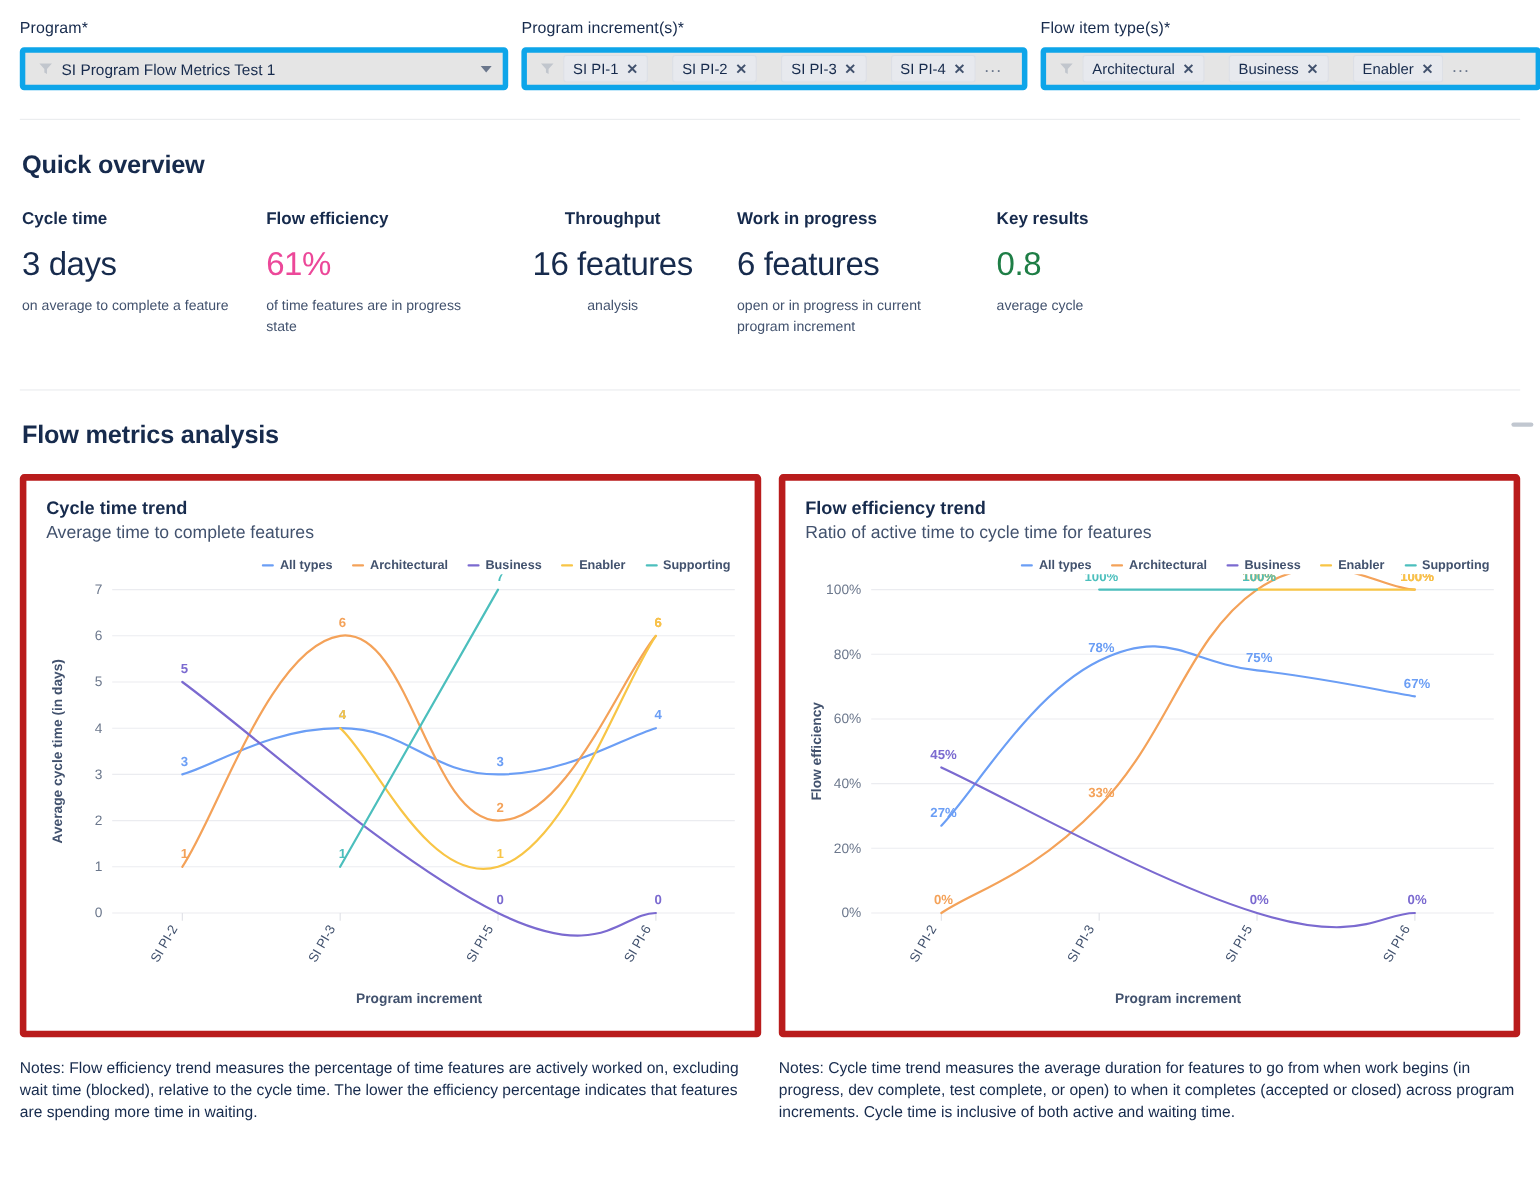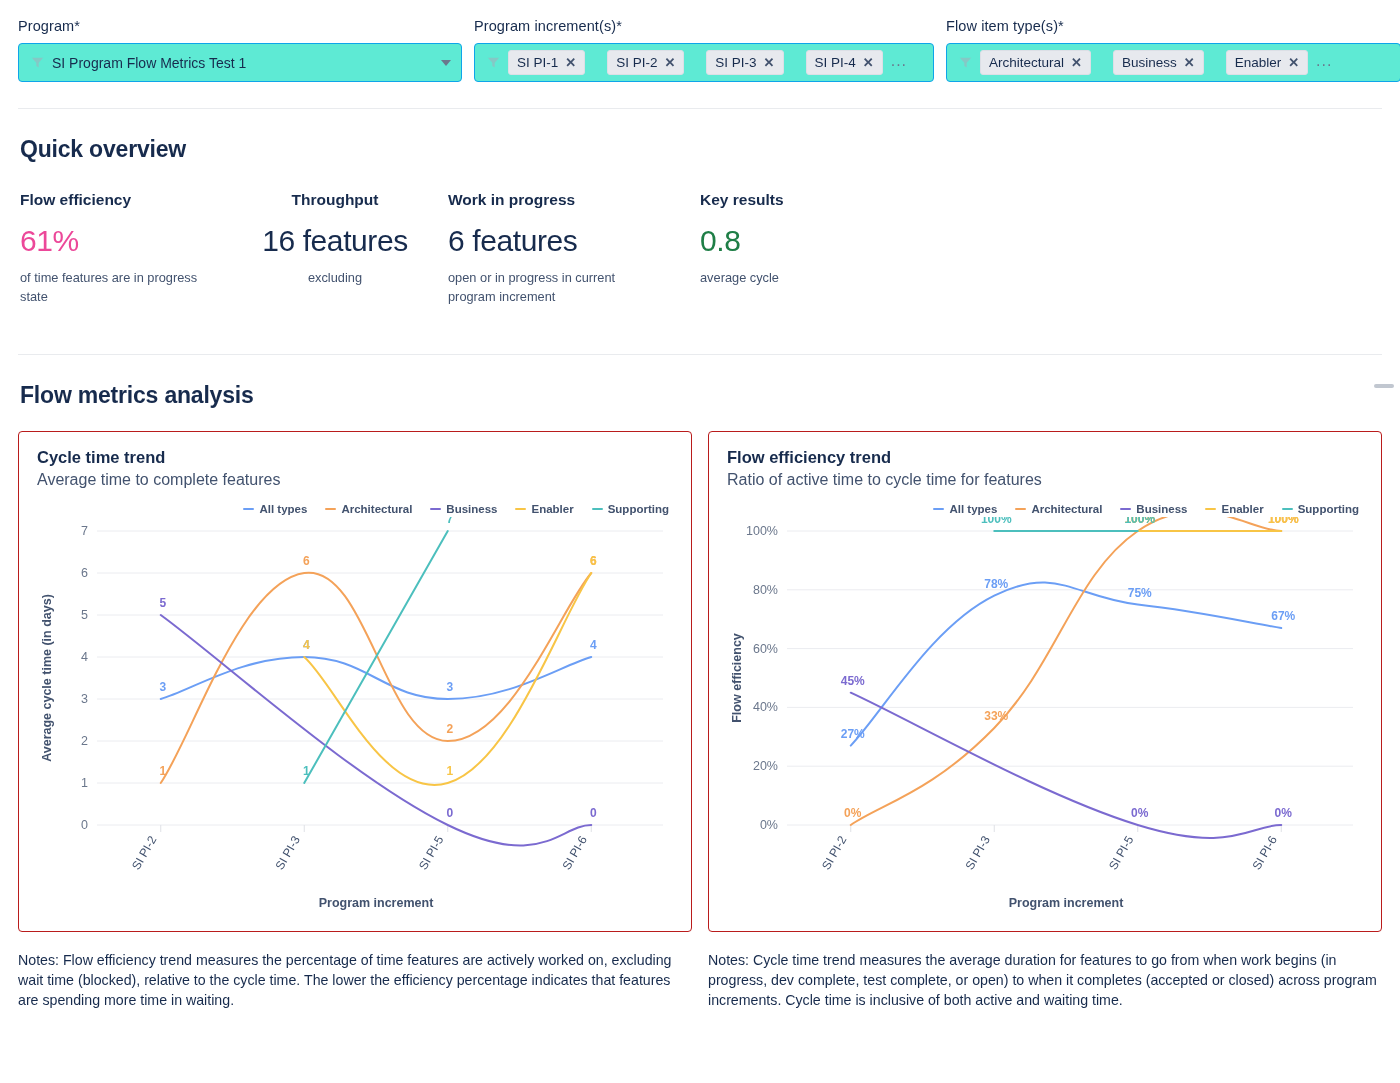--- a/index.html
+++ b/index.html
@@ -16,21 +16,21 @@
   .filters { display:flex; padding:18px 18px 0 18px; gap:12px; }
   .filter-group { flex:0 0 auto; }
   .fg-program { width:444px; }
   .fg-pi { width:460px; }
   .fg-type { width:455px; }
   .filter-label {
     font-size:14.5px; font-weight:400; color:#172b4d;
     margin-bottom:9px; letter-spacing:.1px;
   }
   .filter-box {
-    background:#5eead4; border:1px solid #0ea5e9; border-radius:4px;
+    background:#e5e5e5; border:5px solid #0ea5e9; border-radius:4px;
     height:39px; display:flex; align-items:center; padding:0 10px 0 12px;
     gap:8px;
   }
   .funnel-icon { flex:0 0 auto; width:13px; height:13px; opacity:.55; }
   .single-value {
     flex:1; font-size:14px; color:#172b4d; white-space:nowrap;
     overflow:hidden; text-overflow:ellipsis;
   }
   .caret { width:0;height:0;border-left:5px solid transparent;border-right:5px solid transparent;border-top:6px solid #6b778c; }
   .chips { display:flex; align-items:flex-start; gap:22px; overflow:hidden; }
@@ -53,21 +53,21 @@
   .stats { display:flex; margin:28px 0 0 20px; }
   .stat { flex:0 0 auto; padding-right:20px; }
   .stat-label { font-size:15.5px; font-weight:700; color:#172b4d; }
   .stat-value { font-size:30px; font-weight:400; color:#172b4d; margin-top:15px; letter-spacing:-.4px; }
   .stat-desc { font-size:12.8px; color:#42526e; margin-top:11px; line-height:1.45; }
 
   
   .fma-wrap { position:relative; }
   .charts { display:flex; gap:16px; padding:0 18px; margin-top:22px; }
   .card {
-    flex:1 1 0; background:#fff; border:1px solid #b91c1c; border-radius:4px;
+    flex:1 1 0; background:#fff; border:6px solid #b91c1c; border-radius:4px;
     padding:16px 18px 10px 18px; min-width:0;
   }
   .card-title { font-size:16.5px; font-weight:700; color:#172b4d; }
   .card-sub { font-size:16px; color:#42526e; margin-top:4px; }
   .legend { display:flex; justify-content:flex-end; gap:18px; margin-top:14px; padding-right:4px; }
   .legend-item { display:flex; align-items:center; gap:5px; font-size:11.5px; font-weight:700; color:#42526e; white-space:nowrap; }
   .legend-dash { width:11px; height:2px; border-radius:1px; }
   .plot { margin-top:2px; }
   .notes { display:flex; gap:16px; padding:0 18px; margin-top:18px; }
   .note { flex:1 1 0; font-size:14.2px; line-height:1.42; color:#172b4d; }
@@ -144,35 +144,40 @@
     </div>
   </div>
 
 </div>
 
 <div class="divider"></div>
 
 <div class="section-title">Quick overview</div>
 <div class="stats" id="stats-row">
     <div class="stat" style="width: 222px;">
+      <div class="stat-label">Cycle time</div>
+      <div class="stat-value" style="color: rgb(23, 43, 77);">3 days</div>
+      <div class="stat-desc">on average to complete a feature</div>
+    </div>
+    <div class="stat" style="width: 222px;">
       <div class="stat-label">Flow efficiency</div>
       <div class="stat-value" style="color: #ec4899;">61%</div>
       <div class="stat-desc">of time features are in progress state</div>
     </div>
     <div class="stat" style="width: 206px; text-align: center;">
       <div class="stat-label">Throughput</div>
       <div class="stat-value" style="color: rgb(23, 43, 77);">16 features</div>
-      <div class="stat-desc">excluding</div>
+      <div class="stat-desc">analysis</div>
     </div>
     <div class="stat" style="width: 236px;">
       <div class="stat-label">Work in progress</div>
       <div class="stat-value" style="color: rgb(23, 43, 77);">6 features</div>
       <div class="stat-desc">open or in progress in current program increment</div>
     </div>
-    <div class="stat" style="width: 160px; margin-left: 16px;">
+    <div class="stat" style="width: 160px;">
       <div class="stat-label">Key results</div>
       <div class="stat-value" style="color: rgb(30, 126, 70);">0.8</div>
       <div class="stat-desc">average cycle</div>
     </div>
   </div>
 
 <div class="divider" style="margin-top:48px"></div>
 
 <div class="fma-wrap">
   <div class="section-title">Flow metrics analysis</div>

